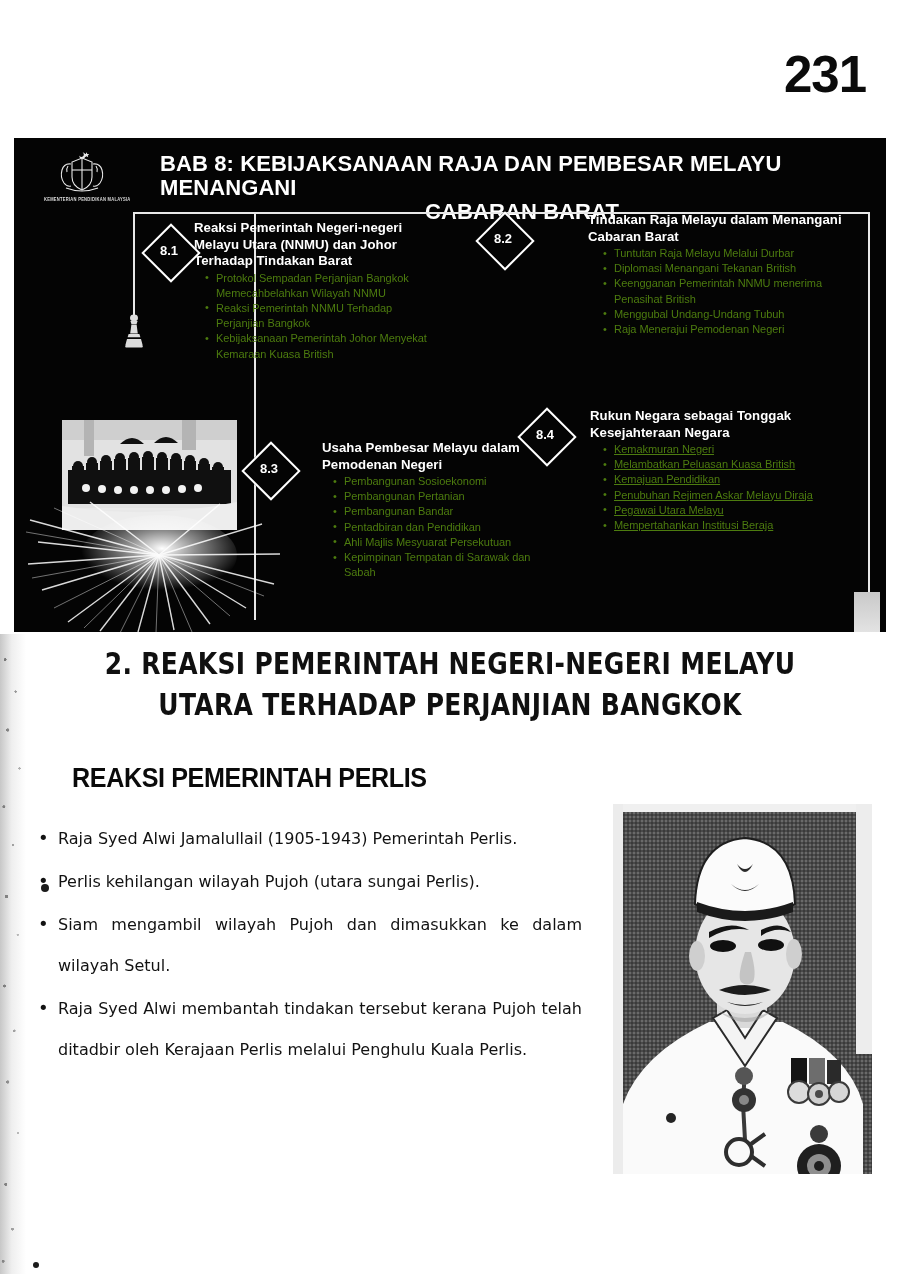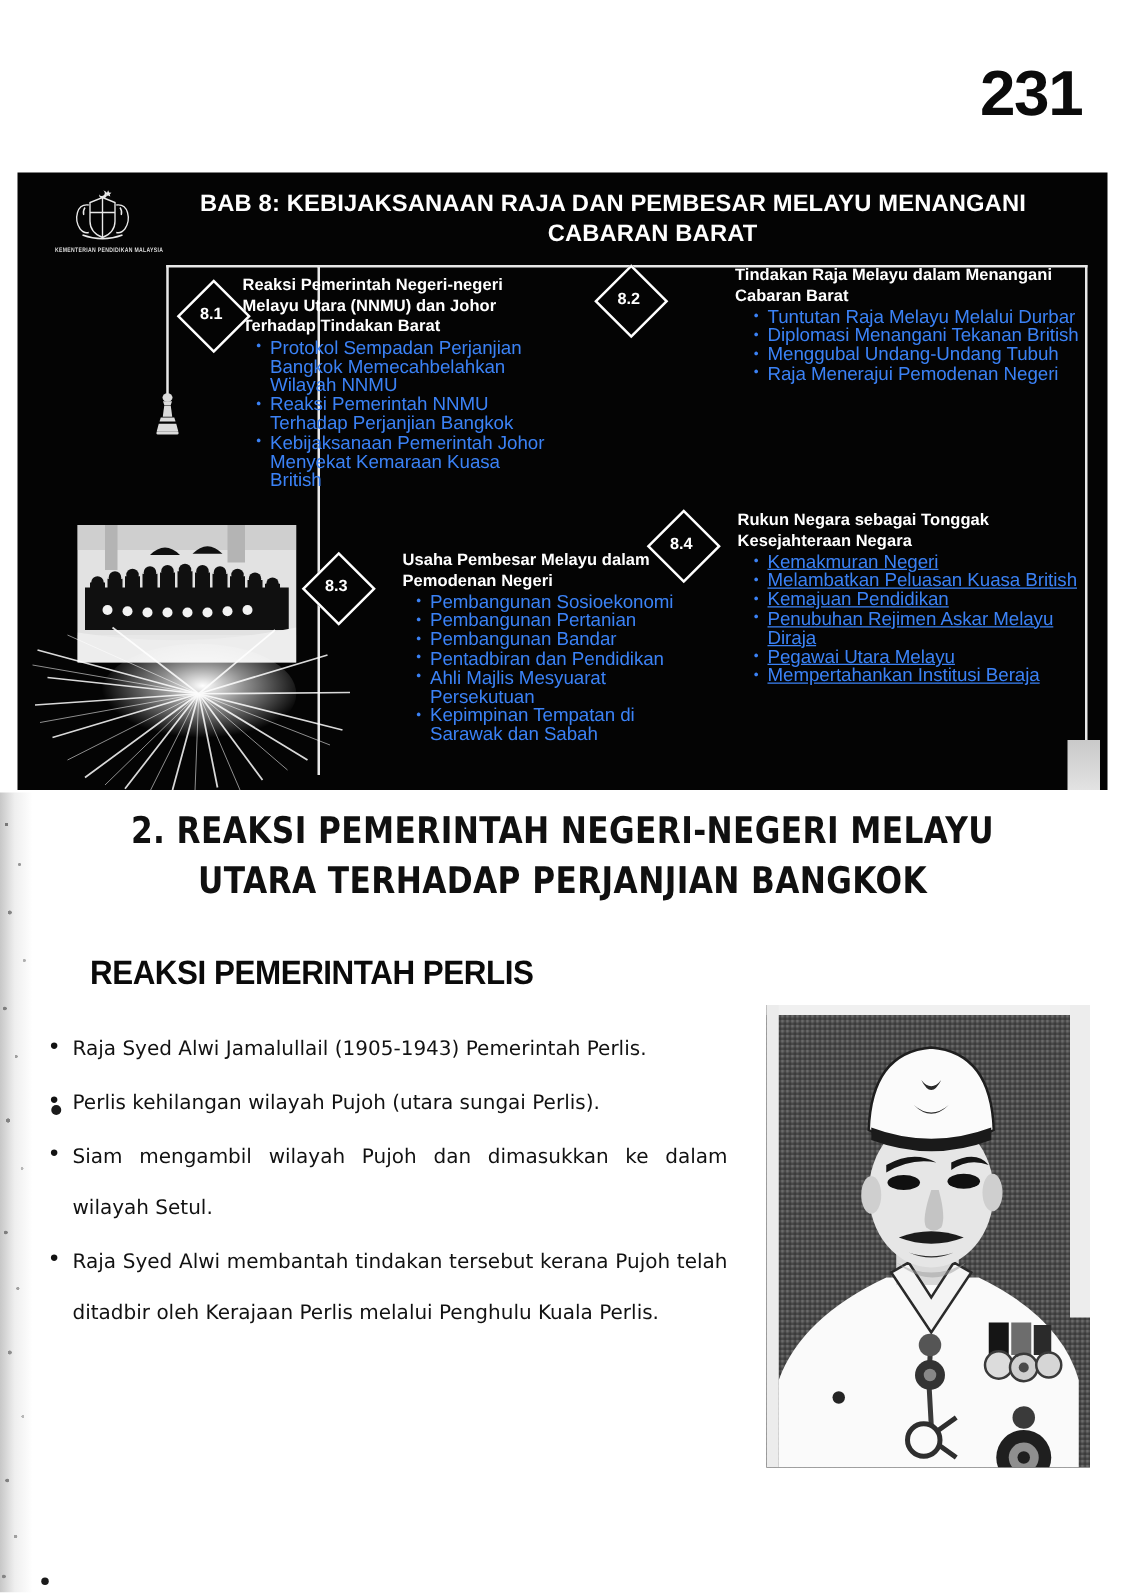--- a/index.html
+++ b/index.html
@@ -123,21 +123,21 @@
     transform: scaleY(1.25);
   }
 
   .info-title {
     position: absolute;
     left: 146px;
     top: 14px;
     width: 700px;
     color: #ffffff;
     font-weight: bold;
-    font-size: 19px;
+    font-size: 22px;
     line-height: 24px;
     letter-spacing: .1px;
   }
   .info-title .ln2 { padding-left: 24px; display: block; text-align: center; }
 
   
   .node {
     position: absolute;
     color: #ffffff;
   }
@@ -161,24 +161,24 @@
   .node-head {
     font-weight: bold;
     font-size: 13.2px;
     line-height: 16.5px;
     letter-spacing: .05px;
   }
   .node-list {
     margin: 1px 0 0 0;
     padding: 0;
     list-style: none;
-    font-size: 15px;
+    font-size: 11px;
     line-height: 15.2px;
     letter-spacing: -.05px;
-    color: #3b82f6;
+    color: #4d7c0f;
   }
   .node-list li {
     position: relative;
     padding-left: 12px;
     margin-bottom: 0px;
   }
   .node-list li::before {
     content: "\2022";
     position: absolute;
     left: 1px;
@@ -358,20 +358,21 @@
   </div>
 
   <div class="node" style="left:470px; top:74px; width:380px;">
     <div class="diamond" style="left:0px; top:8px;"></div>
     <div class="diamond-num" style="left:-2px; top:20px;">8.2</div>
     <div style="margin-left:104px;">
       <div class="node-head">Tindakan Raja Melayu dalam Menangani Cabaran Barat</div>
       <ul class="node-list" style="margin-left:14px;">
         <li>Tuntutan Raja Melayu Melalui Durbar</li>
         <li>Diplomasi Menangani Tekanan British</li>
+        <li>Keengganan Pemerintah NNMU menerima Penasihat British</li>
         <li>Menggubal Undang-Undang Tubuh</li>
         <li>Raja Menerajui Pemodenan Negeri</li>
       </ul>
     </div>
   </div>
 
   <div class="node" style="left:236px; top:302px; width:310px;">
     <div class="diamond" style="left:0px; top:10px;"></div>
     <div class="diamond-num" style="left:-2px; top:22px;">8.3</div>
     <div style="margin-left:72px;">

